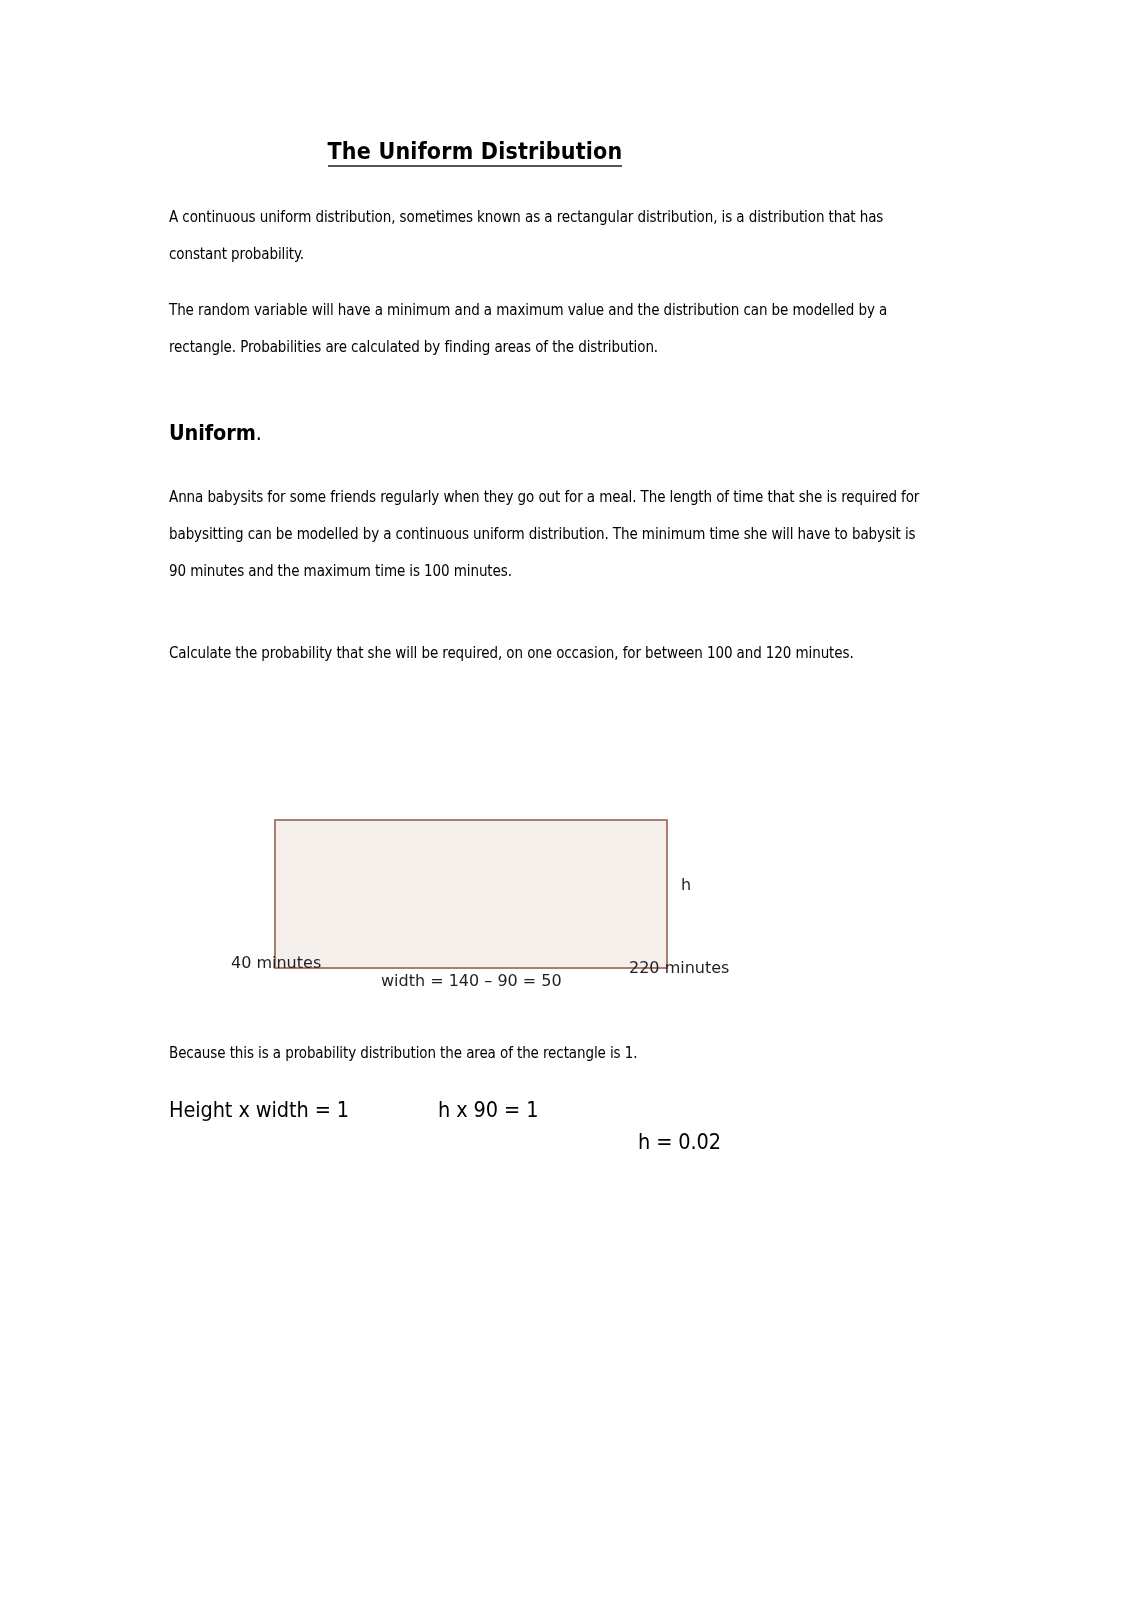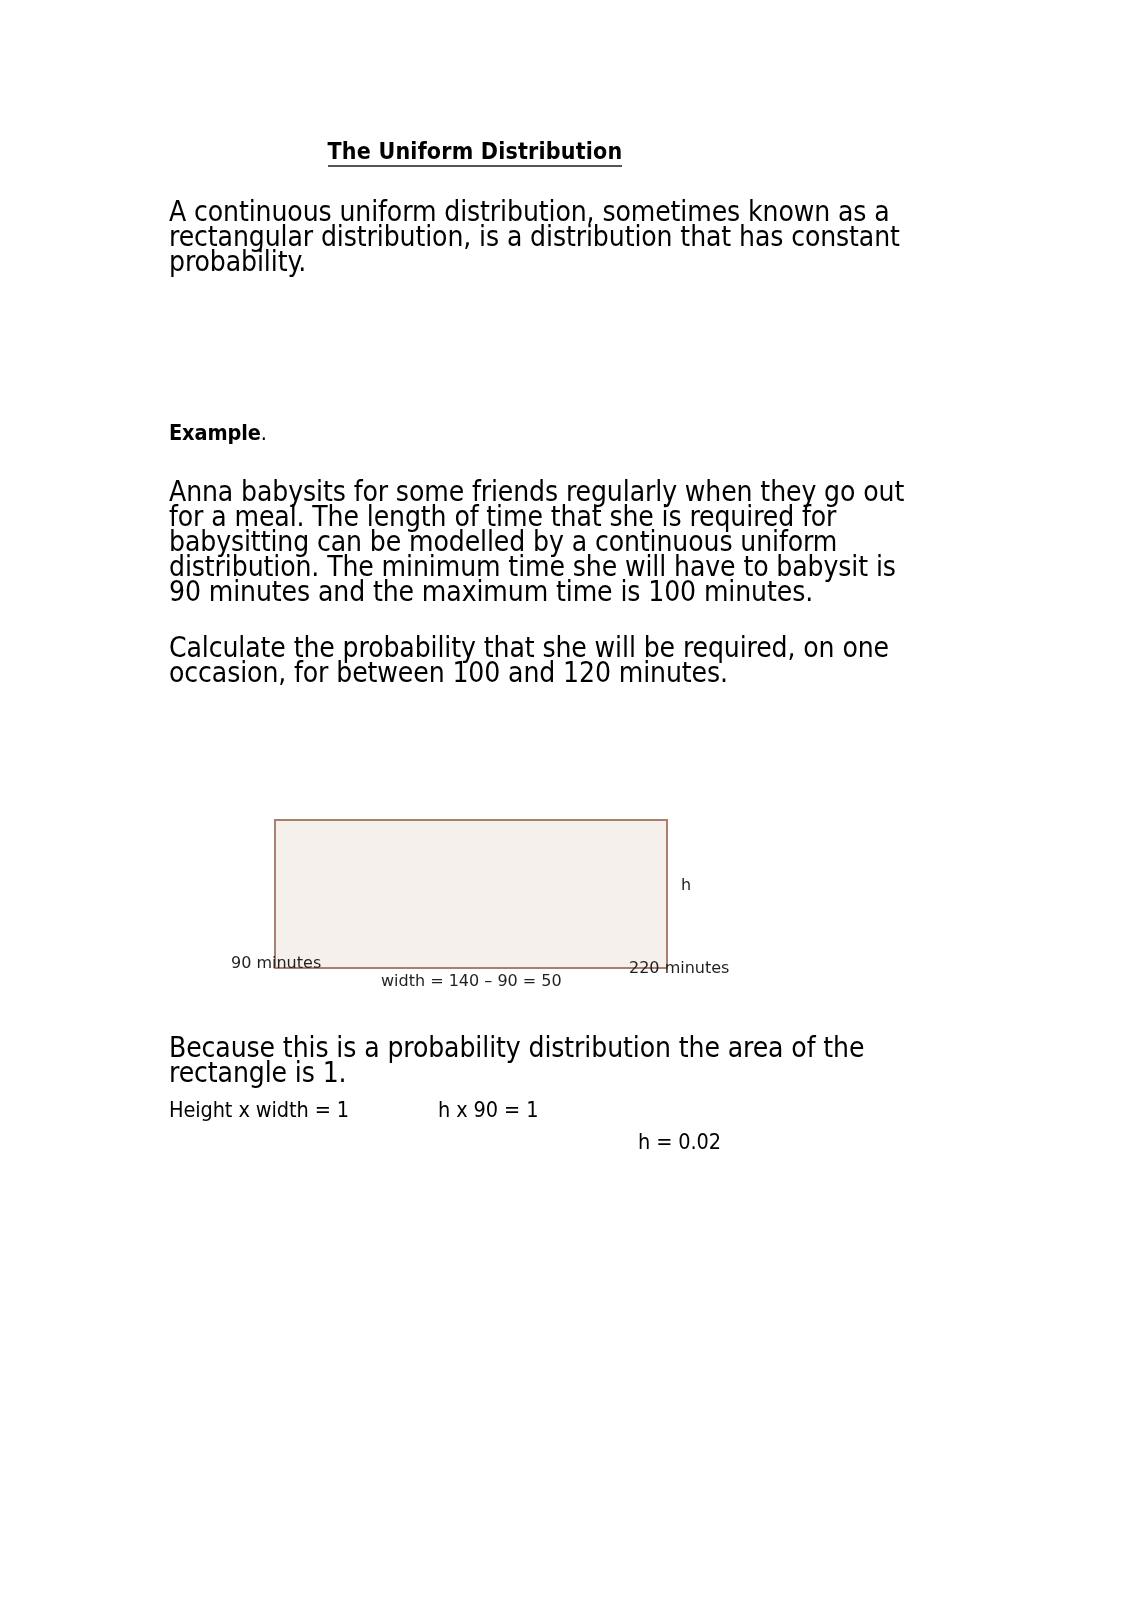--- a/index.html
+++ b/index.html
@@ -42,22 +42,22 @@
   }
   #doc-title .t-inner {
     border-bottom: 2px solid #555;
     padding-bottom: 1px;
   }
 
   .para {
     position: absolute;
     left: 169px;
     width: 760px;
-    font-size: 28px;
-    line-height: 25px;
+    font-size: 15px;
+    line-height: 37px;
     white-space: pre-line;
   }
 
   #para-intro      { top: 199px; }
   #para-randomvar  { top: 292px; }
   #heading-example { top: 417px; left: 169px; position: absolute;
                      font-size: 21.5px; line-height: 31.5px; }
   #heading-example .bold { font-weight: 700; }
   #para-anna       { top: 479px; }
   #para-calculate  { top: 635px; }
@@ -113,32 +113,33 @@
 </style>
 </head>
 <body>
 
 <div class="page">
 
   <div id="doc-title" class="hand"><span class="t-inner">The Uniform Distribution</span></div>
 
   <div id="para-intro" class="para hand">A continuous uniform distribution, sometimes known as a rectangular distribution, is a distribution that has constant probability.</div>
 
+  <div id="para-randomvar" class="para hand">The random variable will have a minimum and a maximum value and the distribution can be modelled by a rectangle. Probabilities are calculated by finding areas of the distribution.</div>
 
-  <div id="heading-example" class="hand"><span class="bold">Example</span><span>.</span></div>
+  <div id="heading-example" class="hand"><span class="bold">Uniform</span><span>.</span></div>
 
   <div id="para-anna" class="para hand">Anna babysits for some friends regularly when they go out for a meal. The length of time that she is required for babysitting can be modelled by a continuous uniform distribution. The minimum time she will have to babysit is 90 minutes and the maximum time is 100 minutes.</div>
 
   <div id="para-calculate" class="para hand">Calculate the probability that she will be required, on one occasion, for between 100 and 120 minutes.</div>
 
 
   <div id="figure-uniform">
     <div id="dist-rectangle"></div>
     <div id="label-h" class="fig-label">h</div>
-    <div id="label-min" class="fig-label">90 minutes</div>
+    <div id="label-min" class="fig-label">40 minutes</div>
     <div id="label-max" class="fig-label">220 minutes</div>
     <div id="label-width" class="fig-label">width = 140 – 90 = 50</div>
   </div>
 
   <div id="para-because" class="para hand">Because this is a probability distribution the area of the rectangle is 1.</div>
 
   <div id="equation-row" class="hand">
     <span id="eq-1" class="eq">Height x width = 1</span><span id="eq-2" class="eq">h x 90 = 1</span><span id="eq-3" class="eq">h = 0.02</span>
   </div>
 

